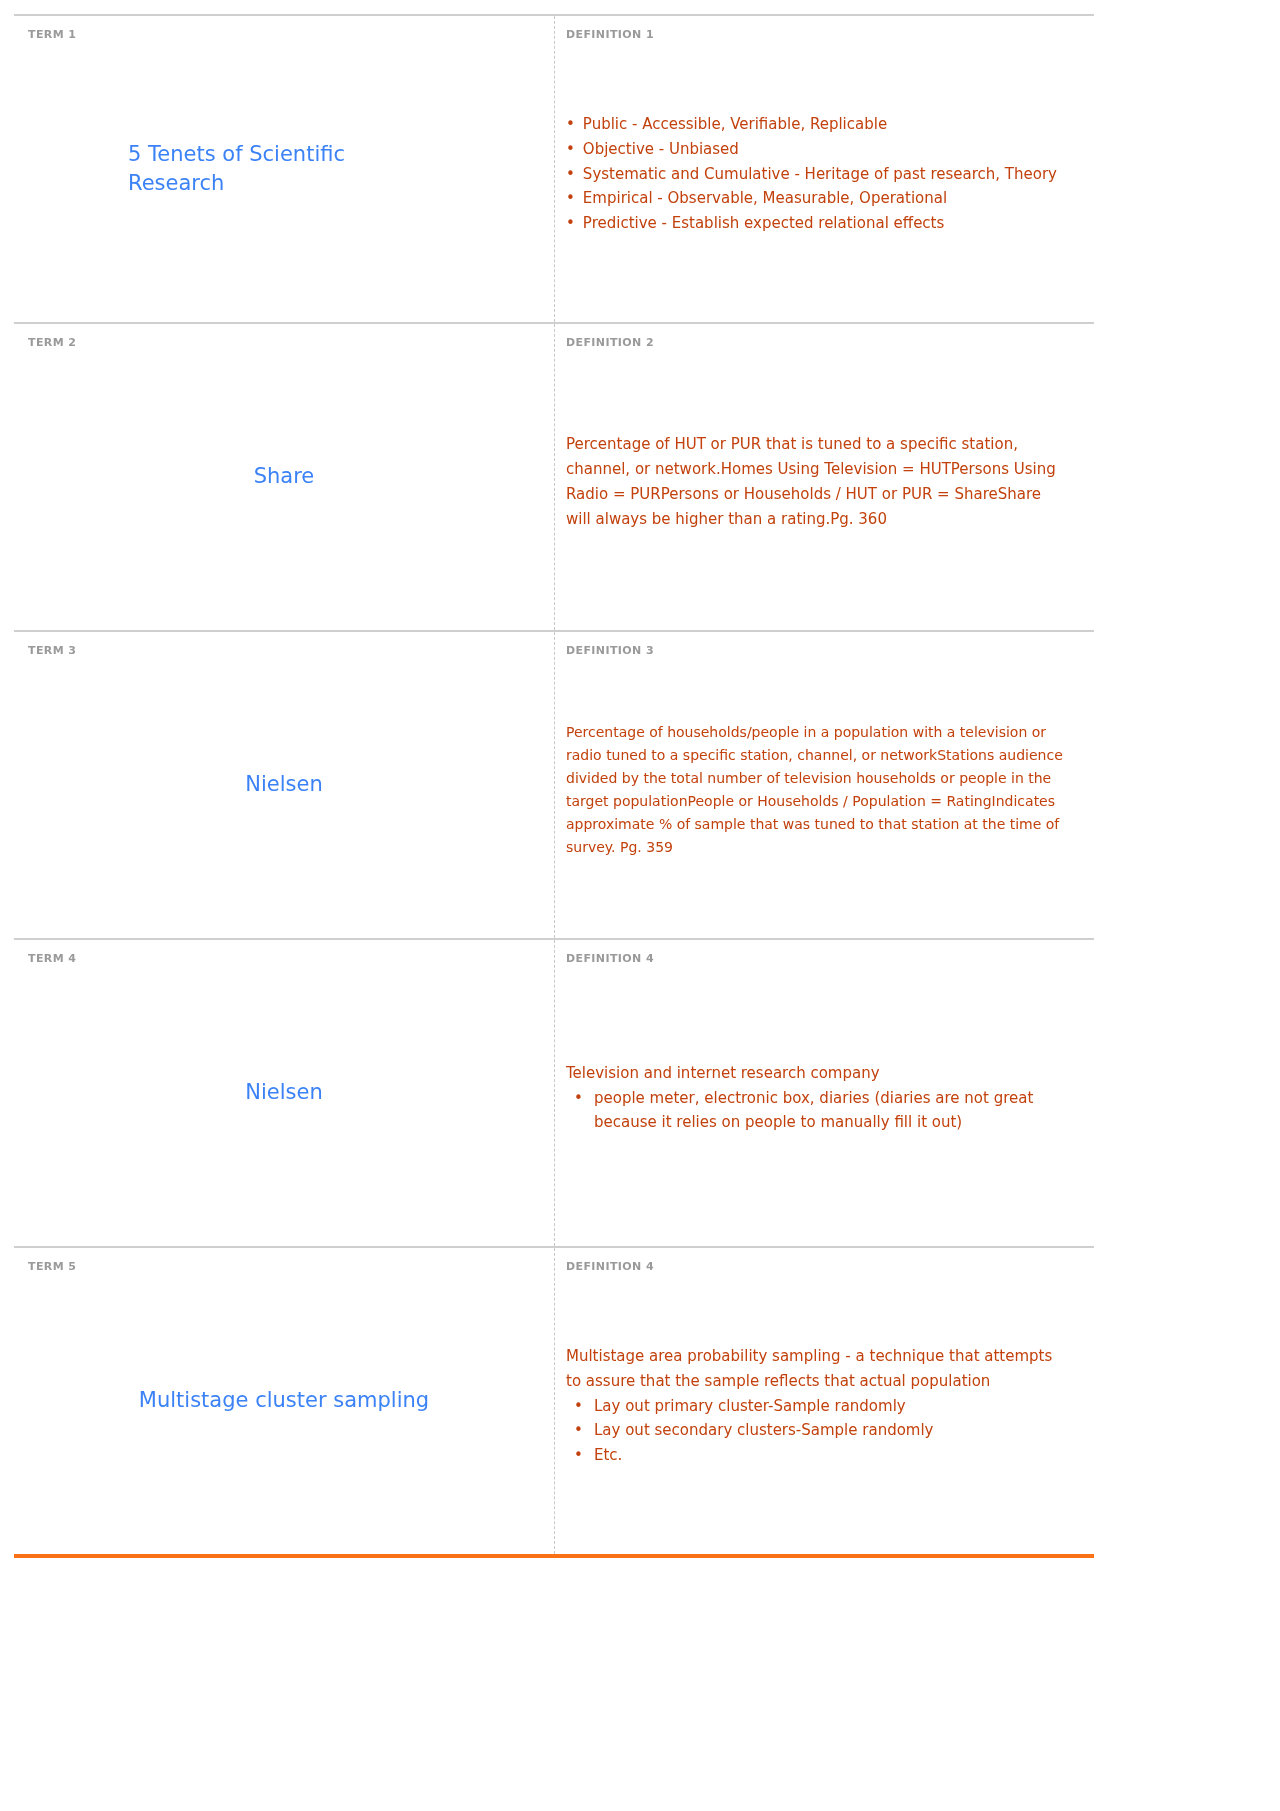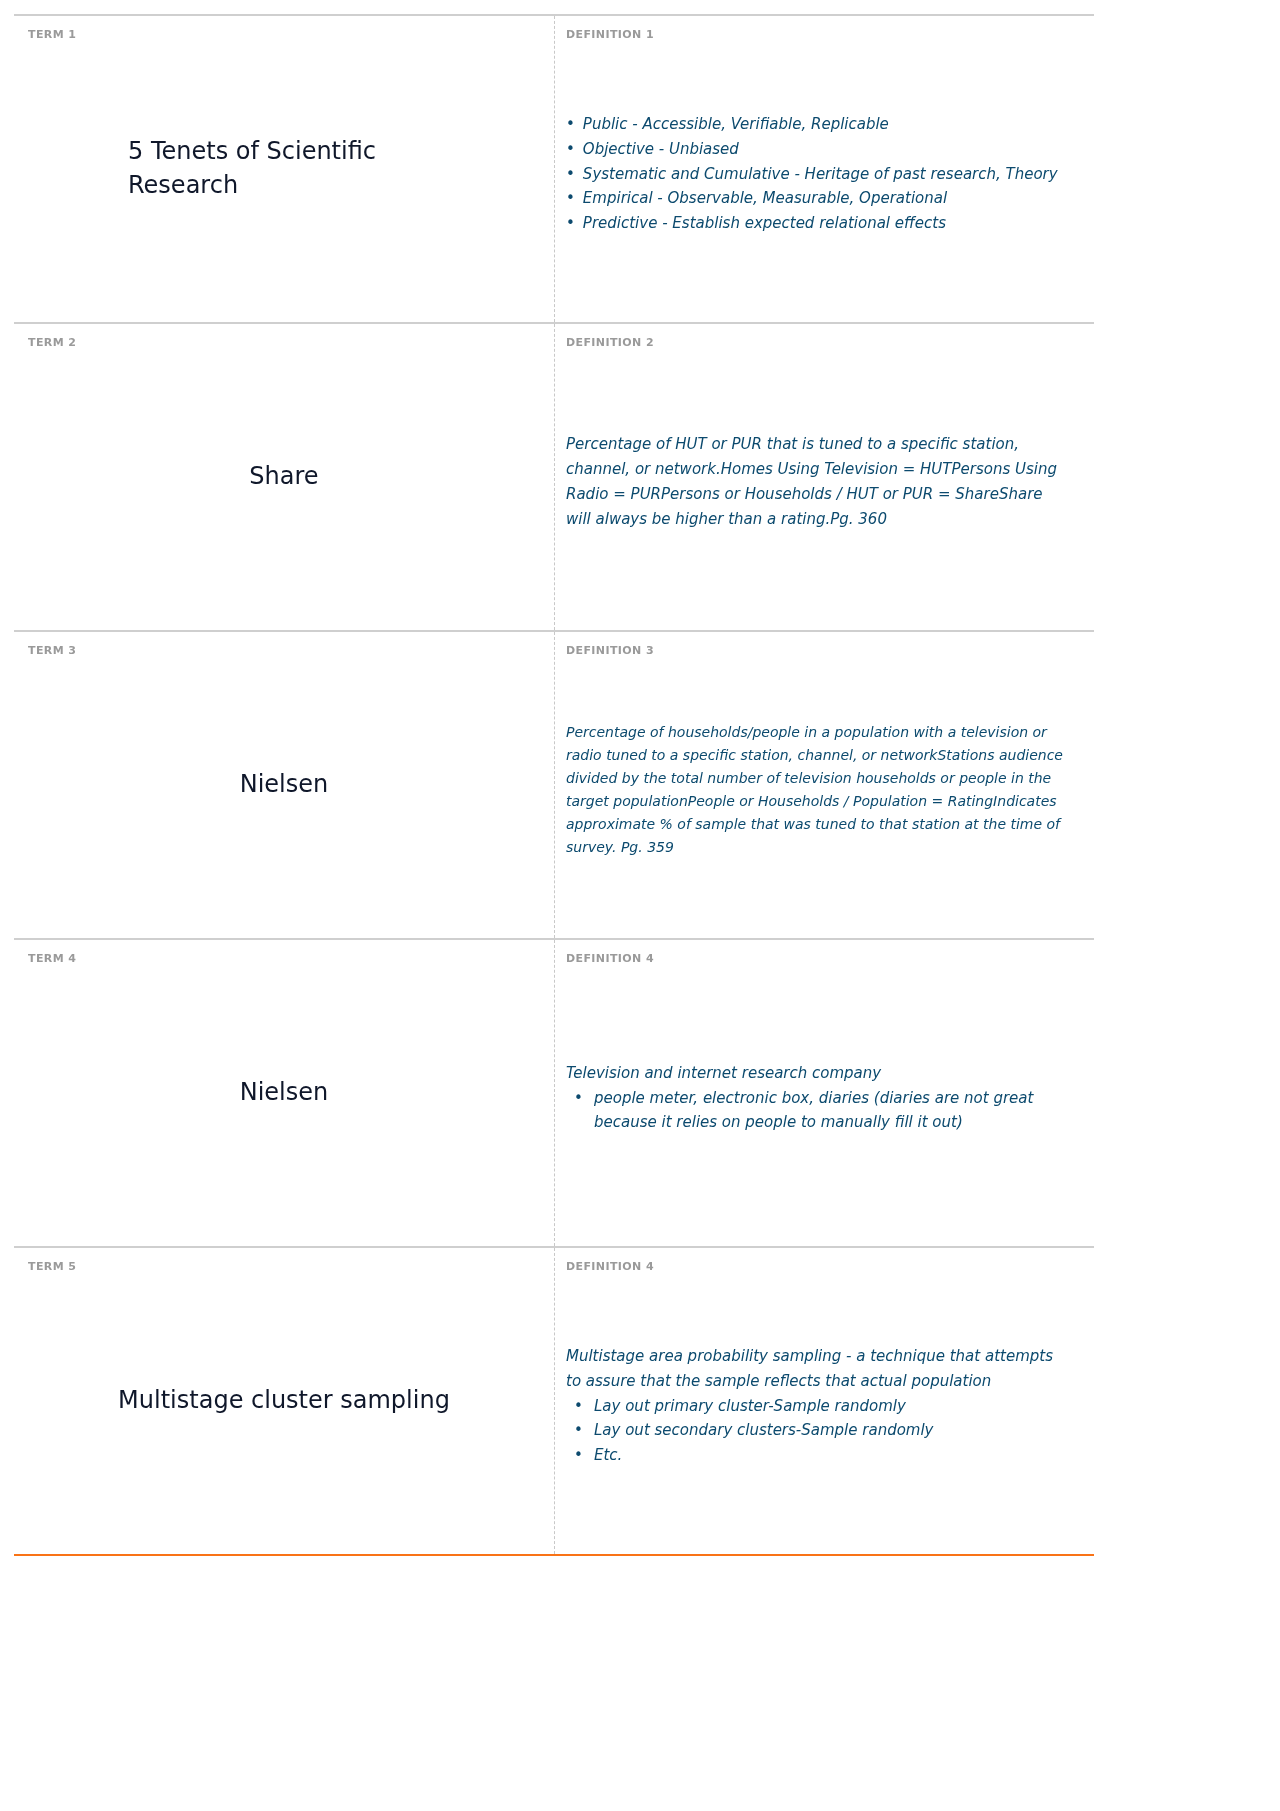--- a/index.html
+++ b/index.html
@@ -7,21 +7,21 @@
   body {
     width: 1280px;
     height: 1811px;
     background: #ffffff;
     font-family: "DejaVu Sans", "Liberation Sans", sans-serif;
     color: #1d1d1d;
   }
   .cards {
     margin: 14px 0 0 14px;
     width: 1080px;
-    border-bottom: 2px solid #f97316;
+    border-bottom: 4px solid #f97316;
   }
   .row {
     display: flex;
     height: 308px;
     border-top: 2px solid #cfcfcf;
   }
   .cell { position: relative; }
   .term-cell {
     width: 540px;
     display: flex;
@@ -40,34 +40,33 @@
     position: absolute;
     top: 12px;
     font-size: 11px;
     font-weight: bold;
     color: #9a9a9a;
     letter-spacing: .4px;
   }
   .term-cell .cell-label { left: 14px; }
   .def-cell .cell-label { left: 11px; }
   .term-text {
-    font-size: 24px;
+    font-size: 21px;
     line-height: 1.4;
     text-align: center;
-    color: #0f172a;
+    color: #3b82f6;
   }
   .term-text.wide {
     width: 312px;
     text-align: left;
   }
   .def-text, .inline-bullet, .list-item {
     font-size: 15px;
     line-height: 1.66;
-    color: #0c4a6e;
-    font-style: italic;
+    color: #c2410c;
   }
   .def-text.small { font-size: 14px; line-height: 1.65; }
   .inline-bullet::before { content: "\2022"; margin-right: 8px; }
   .list-item { position: relative; padding-left: 28px; }
   .list-item::before { content: "\2022"; position: absolute; left: 8px; }
 </style>
 </head>
 <body>
 
 <main class="cards">

